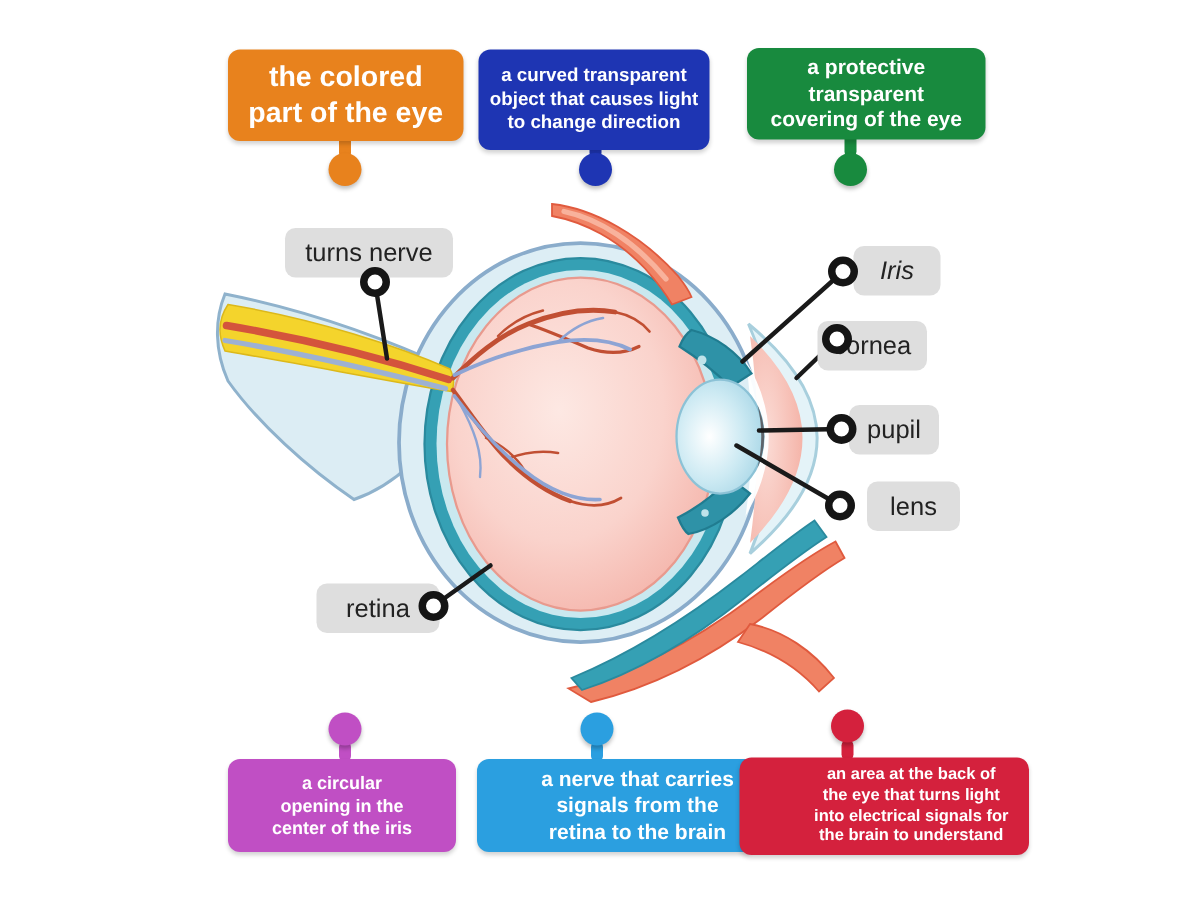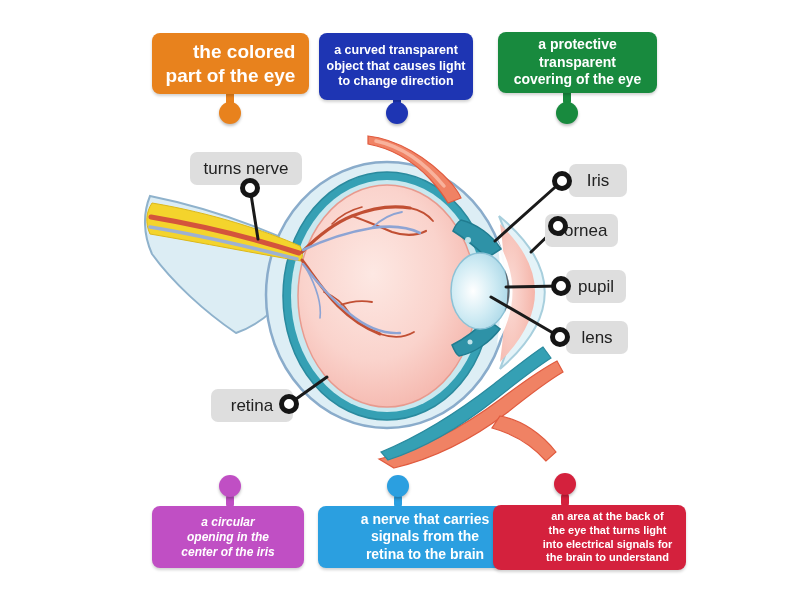--- a/index.html
+++ b/index.html
@@ -8,42 +8,42 @@
   #eye-svg{position:absolute;left:0;top:0;z-index:1;}
 
   
   .def-card{position:absolute;z-index:4;border-radius:8px;display:flex;align-items:center;justify-content:center;
             color:#fff;font-weight:bold;text-align:center;white-space:pre-line;line-height:1.25;
             box-shadow:0 2px 3px rgba(0,0,0,.18);}
   .pin-stem{position:absolute;z-index:3;width:8px;border-radius:4px;}
   .pin-dot{position:absolute;z-index:4;width:22px;height:22px;border-radius:50%;
            box-shadow:0 2px 3px rgba(0,0,0,.25);}
 
-  #card0{left:152px;top:33px;width:157px;height:61px;font-size:19px;text-align:right;}
+  #card0{left:152px;top:33px;width:157px;height:61px;font-size:19px;}
   #card0-stem{left:226px;top:90px;height:16px;}  #card0-dot{left:219px;top:102px;}
   #card1{left:319px;top:33px;width:154px;height:67px;font-size:12.5px;}
   #card1-stem{left:393px;top:90px;height:16px;}  #card1-dot{left:386px;top:102px;}
   #card2{left:488px;top:32px;width:159px;height:61px;font-size:14px;}
   #card2-stem{left:563px;top:89px;height:16px;}  #card2-dot{left:556px;top:102px;}
   #card3{left:152px;top:506px;width:152px;height:62px;font-size:12px;}
   #card3-stem{left:226px;top:494px;height:14px;} #card3-dot{left:219px;top:475px;}
   #card4{left:318px;top:506px;width:158px;height:62px;font-size:14px;}
   #card4-stem{left:394px;top:494px;height:14px;} #card4-dot{left:387px;top:475px;}
   #card5{left:493px;top:505px;width:157px;height:65px;font-size:11px;padding-left:36px;}
   #card5-stem{left:561px;top:493px;height:14px;} #card5-dot{left:554px;top:473px;}
 
   
   .pill{position:absolute;z-index:2;background:#dedede;border-radius:7px;color:#222;
         display:flex;align-items:center;justify-content:center;font-size:17px;}
   #pill-optic-nerve{left:190px;top:152px;width:112px;height:33px;}
   #pill-retina{left:211px;top:389px;width:82px;height:33px;}
-  #pill-iris{left:569px;top:164px;width:58px;height:33px;}
+  #pill-iris{left:569px;top:164px;width:58px;height:33px;font-style:italic;}
   #pill-cornea{left:545px;top:214px;width:73px;height:33px;}
   #pill-pupil{left:566px;top:270px;width:60px;height:33px;}
-  #pill-lens{left:566px;top:321px;width:62px;height:33px;}
+  #pill-lens{left:578px;top:321px;width:62px;height:33px;}
 
   
   .ring{position:absolute;z-index:5;width:20px;height:20px;border-radius:50%;
         background:#fff;border:5px solid #151515;box-sizing:border-box;}
   #ring-optic-nerve{left:240px;top:178px;}
   #ring-retina{left:279px;top:394px;}
   #ring-iris{left:552px;top:171px;}
   #ring-cornea{left:548px;top:216px;}
   #ring-pupil{left:551px;top:276px;}
   #ring-lens{left:550px;top:327px;}
@@ -153,21 +153,21 @@
 to change direction</div>
   <div class="pin-stem" id="card1-stem" style="background: rgb(30, 53, 179);"></div>
   <div class="pin-dot" id="card1-dot" style="background: rgb(30, 53, 179);"></div>
 
   <div class="def-card" id="card2" style="background: rgb(24, 138, 62); margin-left: 10px;">a protective
 transparent
 covering of the eye</div>
   <div class="pin-stem" id="card2-stem" style="background: rgb(24, 138, 62);"></div>
   <div class="pin-dot" id="card2-dot" style="background: rgb(24, 138, 62);"></div>
 
-  <div class="def-card" id="card3" style="background: rgb(192, 79, 196); font-style: italic;">a circular
+  <div class="def-card" id="card3" style="background: rgb(192, 79, 196);">a circular
 opening in the
 center of the iris</div>
   <div class="pin-stem" id="card3-stem" style="background: rgb(192, 79, 196);"></div>
   <div class="pin-dot" id="card3-dot" style="background: rgb(192, 79, 196);"></div>
 
   <div class="def-card" id="card4" style="background: rgb(43, 159, 224); padding-left: 28px;">a nerve that carries
 signals from the
 retina to the brain</div>
   <div class="pin-stem" id="card4-stem" style="background: rgb(43, 159, 224);"></div>
   <div class="pin-dot" id="card4-dot" style="background: rgb(43, 159, 224);"></div>

